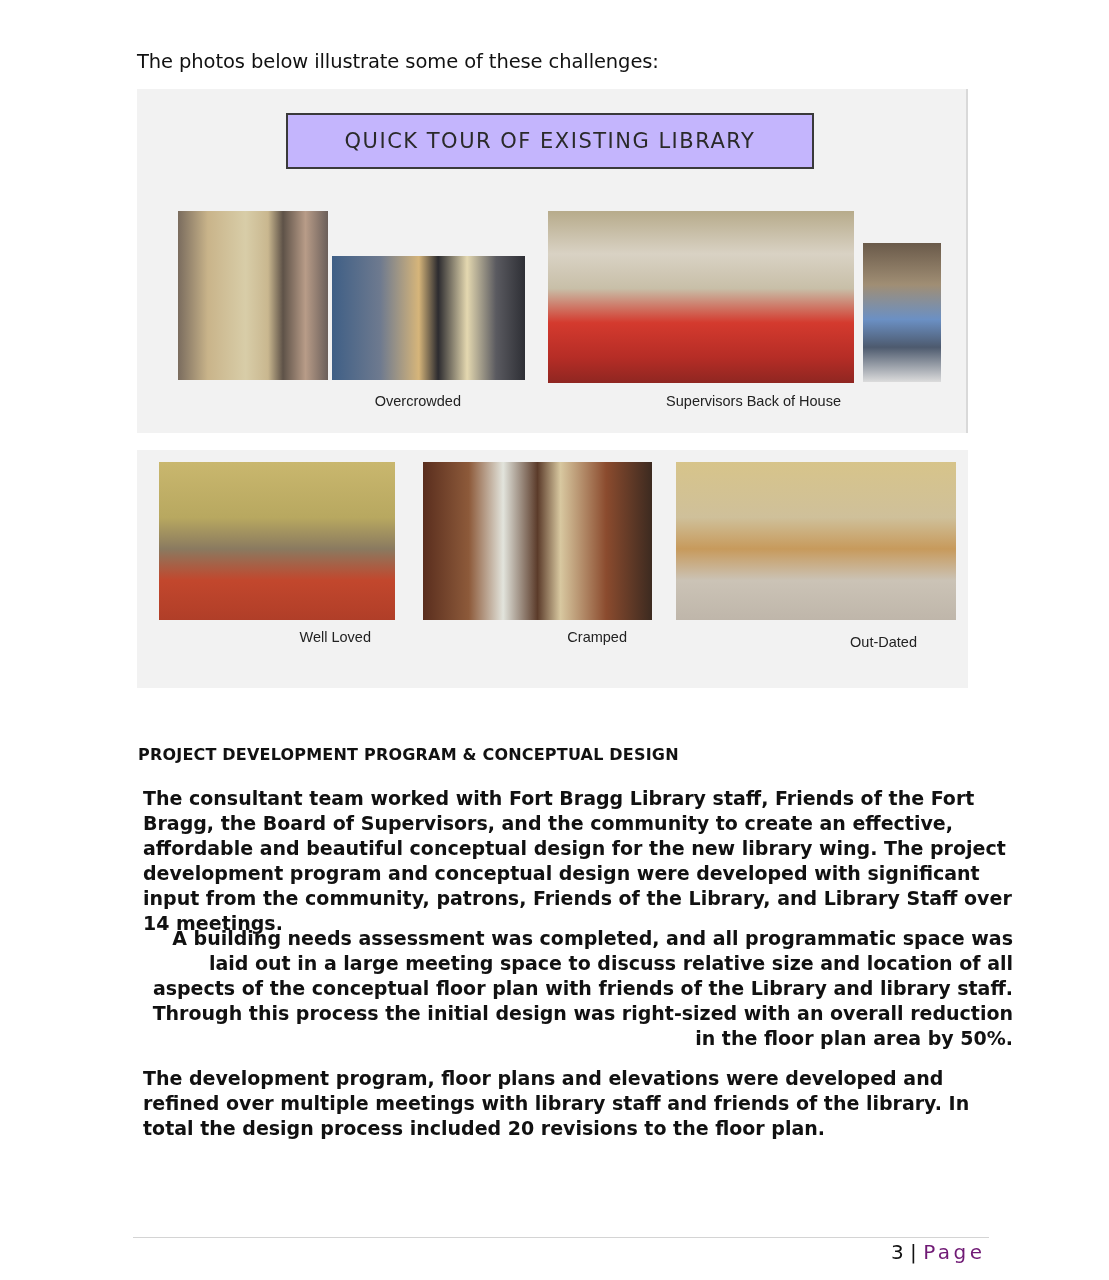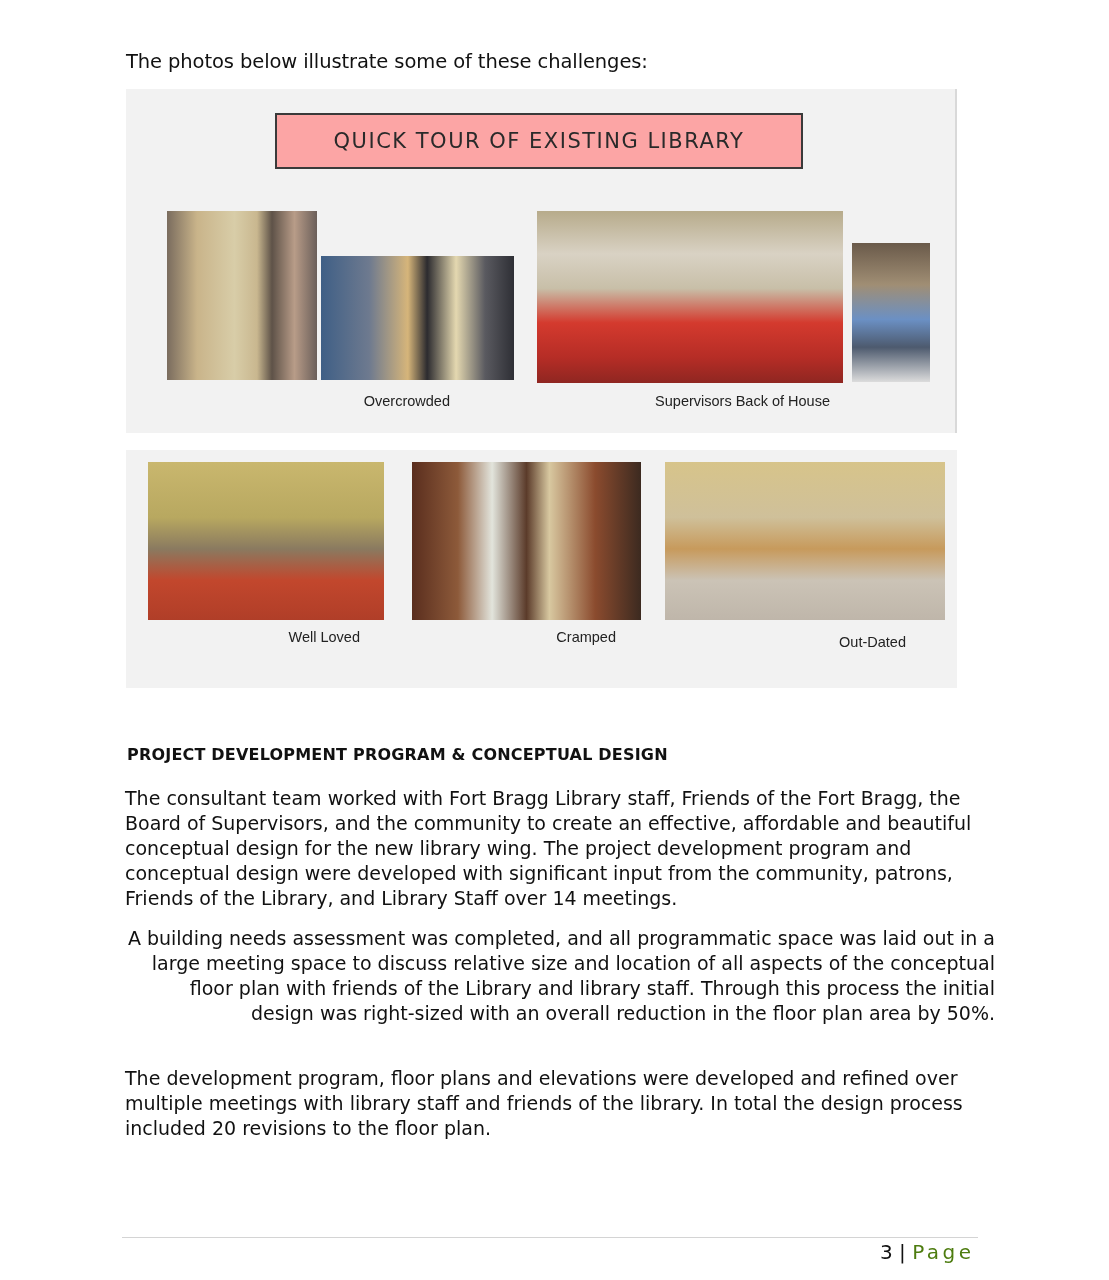--- a/index.html
+++ b/index.html
@@ -1,33 +1,33 @@
 <!DOCTYPE html>
 <html><head>
 <meta charset="utf-8">
 <style>
   html, body { margin:0; padding:0; background:#ffffff; }
   body { width:1109px; height:1280px; position:relative; overflow:hidden;
          font-family:"DejaVu Sans", sans-serif; color:#111; }
-  .abs { position:absolute; }
+  .abs { position:absolute;margin-left:11px; }
   .intro { left:126px; top:50px; font-size:19.5px; letter-spacing:-0.1px; }
   .panel { background:#f2f2f2; }
   .panel-top { left:126px; top:89px; width:829px; height:344px; border-right:2px solid #d9d9d9; }
   .panel-bottom { left:126px; top:450px; width:831px; height:238px; }
-  .tour-title { left:275px; top:113px; width:524px; height:52px; border:2.5px solid #3a3a3a; background:#fca5a5;
+  .tour-title { left:275px; top:113px; width:524px; height:52px; border:2.5px solid #3a3a3a; background:#c4b5fd;
                 display:flex; align-items:center; justify-content:center;
                 font-family:"DejaVu Sans", sans-serif; font-size:21px; letter-spacing:1.5px; color:#2a2a2a; }
   .photo { overflow:hidden; }
   .caption { font-family:"Liberation Sans", sans-serif; font-size:14.5px; color:#222; text-align:right; }
   .heading { left:127px; top:745px; font-size:16px; font-weight:bold; letter-spacing:0.2px; }
-  .para { left:125px; width:870px; font-size:19px; line-height:25px; }
+  .para { left:132px; width:870px; font-size:19px; line-height:25px;font-weight:bold; }
   .footer-line { left:122px; top:1237px; width:856px; height:1px; background:#d4d4d4; }
   .page-num { left:880px; top:1240px; font-size:20px; }
   .page-sep { color:#111; }
-  .page-word { color:#4d7c0f; letter-spacing:3.5px; }
+  .page-word { color:#701a75; letter-spacing:3.5px; }
   
   .p1 { left:167px; top:211px; width:150px; height:169px;
         background:linear-gradient(90deg,#7a6c5e 0%,#c9b48a 20%,#d8cda8 45%,#c9b78f 60%,#5e5248 70%,#b89c88 85%,#6b5f5a 100%); }
   .p2 { left:321px; top:256px; width:193px; height:124px;
         background:linear-gradient(90deg,#3f5f86 0%,#6e7a8f 25%,#d6b57a 45%,#2c2b2f 55%,#e4d8b0 70%,#5a5a60 85%,#2e2f35 100%); }
   .p3 { left:537px; top:211px; width:306px; height:172px;
         background:linear-gradient(180deg,#b7ab8b 0%,#d9d2c4 25%,#c8bfa8 45%,#d43a2e 65%,#b62d26 85%,#8f2621 100%); }
   .p4 { left:852px; top:243px; width:78px; height:139px;
         background:linear-gradient(180deg,#6a5a4a 0%,#a08e74 30%,#6b90c4 55%,#4d5a6e 75%,#dcdcdc 100%); }
   .p5 { left:148px; top:462px; width:236px; height:158px;

